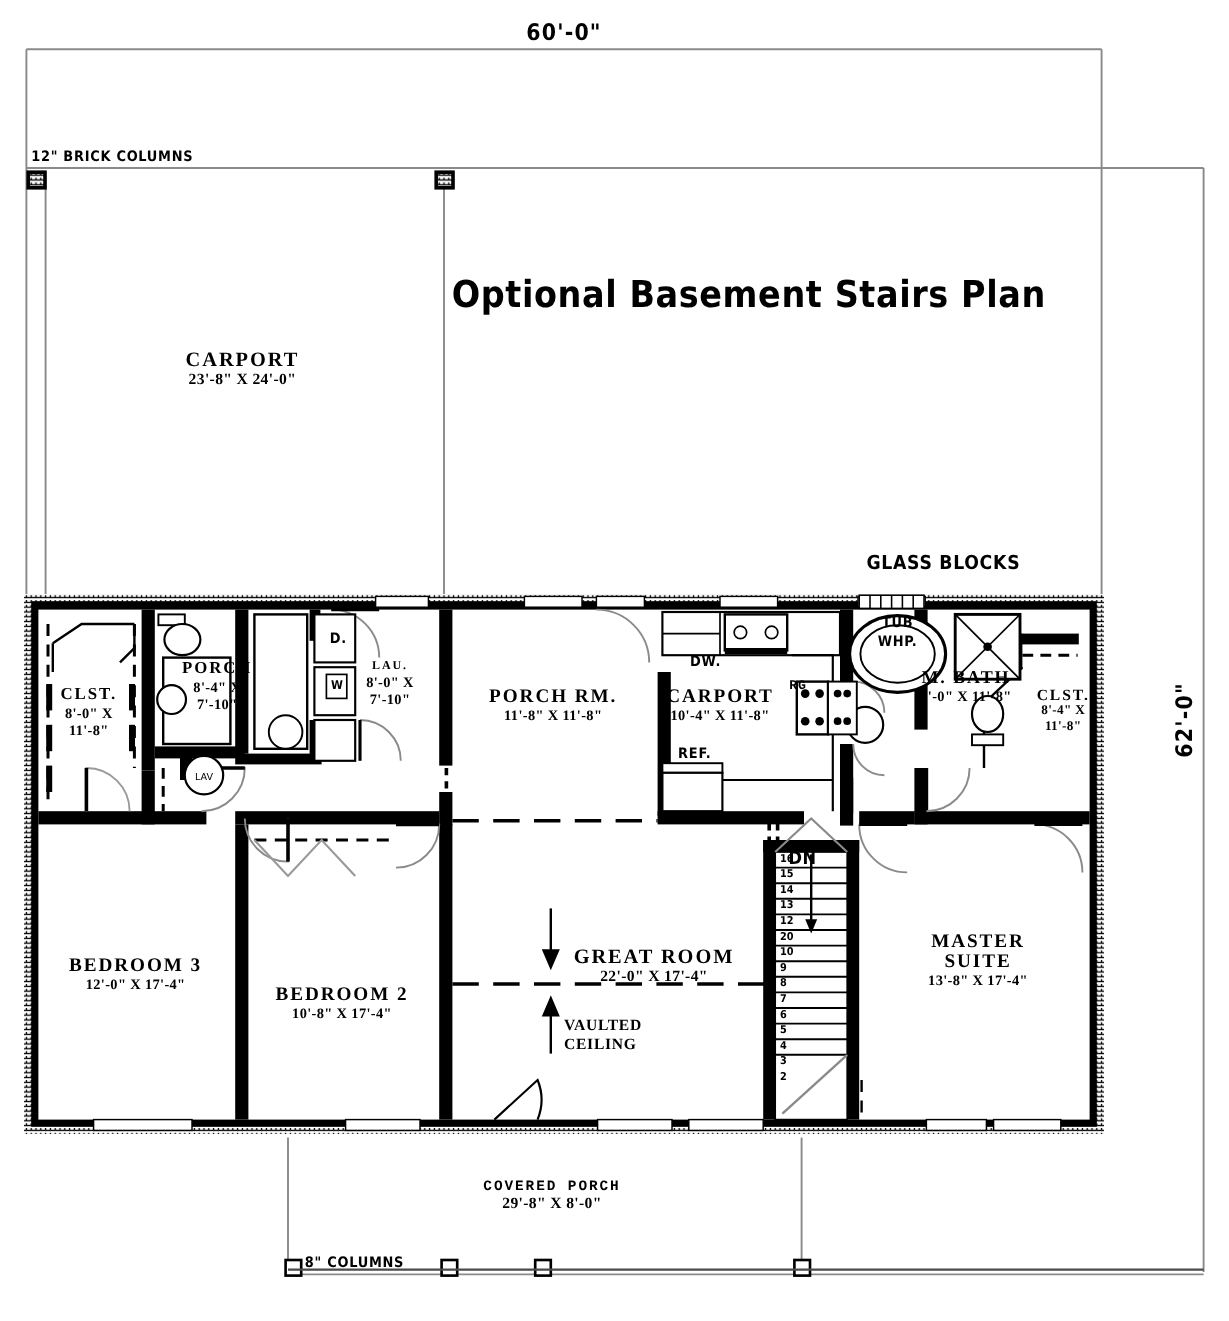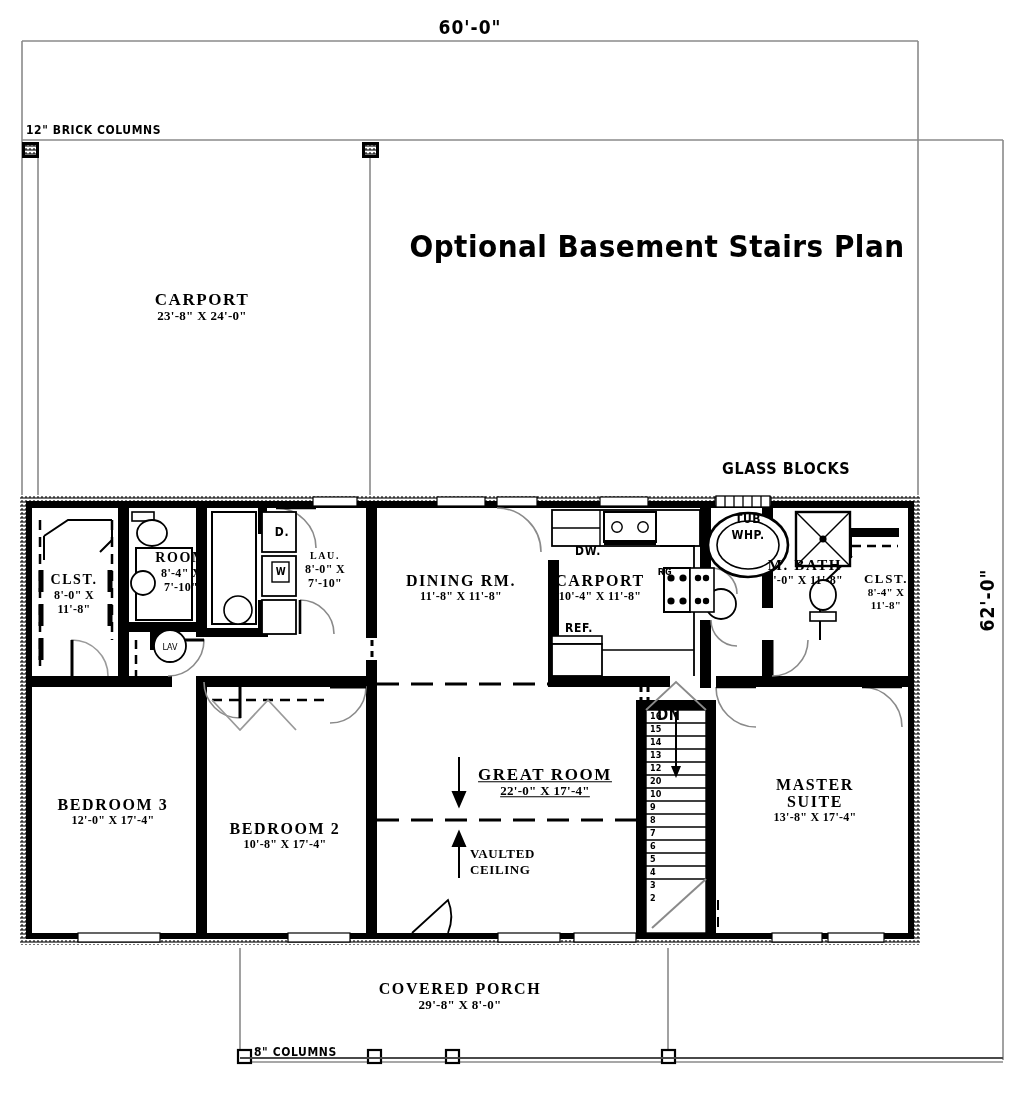--- a/index.html
+++ b/index.html
@@ -424,44 +424,44 @@
 
   <div class="lbl note" style="left:722px; top:461px; font-size:16px; text-align:left;">
     <span>GLASS BLOCKS</span>
   </div>
 
   <div class="lbl note" style="left:470px; top:846px; font-size:13px; text-align:left; line-height:1.25;font-family:Liberation Serif, serif;">
     <div>VAULTED</div>
     <div>CEILING</div>
   </div>
 
-  <div class="lbl title ctr" style="left:657px; top:246px;">Optional Basement Stairs Plan</div>
+  <div class="lbl title ctr" style="left:624px; top:246px;">Optional Basement Stairs Plan</div>
 
   <div class="lbl ctr" style="left:202px; top:307px;">
     <div class="room-name" style="font-size:17px;">CARPORT</div>
     <div class="room-dim" style="font-size:13px;">23'-8" X 24'-0"</div>
   </div>
 
   <div class="lbl ctr" style="left:74px; top:594px;">
     <div class="room-name" style="font-size:14px;">CLST.</div>
     <div class="room-dim" style="font-size:12px; line-height:1.18;">8'-0" X<br>11'-8"</div>
   </div>
 
   <div class="lbl ctr" style="left:181px; top:572px;">
-    <div class="room-name" style="font-size:14px;">ROOM</div>
+    <div class="room-name" style="font-size:14px;">PORCH</div>
     <div class="room-dim" style="font-size:12px; line-height:1.18;">8'-4" X<br>7'-10"</div>
   </div>
 
   <div class="lbl ctr" style="left:325px; top:570px;">
     <div class="room-name" style="font-size:10px;">LAU.</div>
     <div class="room-dim" style="font-size:12px; line-height:1.18;">8'-0" X<br>7'-10"</div>
   </div>
 
   <div class="lbl ctr" style="left:461px; top:588px;">
-    <div class="room-name" style="font-size:16px;">DINING RM.</div>
+    <div class="room-name" style="font-size:16px;">PORCH RM.</div>
     <div class="room-dim" style="font-size:12px;">11'-8" X 11'-8"</div>
   </div>
 
   <div class="lbl ctr" style="left:600px; top:588px;">
     <div class="room-name" style="font-size:16px;">CARPORT</div>
     <div class="room-dim" style="font-size:12px;">10'-4" X 11'-8"</div>
   </div>
 
   <div class="lbl ctr" style="left:805px; top:572px;">
     <div class="room-name" style="font-size:15px;">M. BATH</div>
@@ -476,33 +476,33 @@
   <div class="lbl ctr" style="left:113px; top:812px;">
     <div class="room-name" style="font-size:16px;">BEDROOM 3</div>
     <div class="room-dim" style="font-size:12px;">12'-0" X 17'-4"</div>
   </div>
 
   <div class="lbl ctr" style="left:285px; top:836px;">
     <div class="room-name" style="font-size:16px;">BEDROOM 2</div>
     <div class="room-dim" style="font-size:12px;">10'-8" X 17'-4"</div>
   </div>
 
-  <div class="lbl ctr" style="left:545px; top:782px;text-decoration:underline;">
+  <div class="lbl ctr" style="left:545px; top:804px;">
     <div class="room-name" style="font-size:17px;">GREAT ROOM</div>
     <div class="room-dim" style="font-size:13px;">22'-0" X 17'-4"</div>
   </div>
 
   <div class="lbl ctr" style="left:815px; top:800px;">
     <div class="room-name" style="font-size:16px;">MASTER</div>
     <div class="room-name" style="font-size:16px;">SUITE</div>
     <div class="room-dim" style="font-size:12px;">13'-8" X 17'-4"</div>
   </div>
 
   <div class="lbl ctr" style="left:460px; top:996px;">
-    <div class="room-name" style="font-size:16px;">COVERED PORCH</div>
+    <div class="room-name" style="font-size:12px;font-family:Liberation Mono, monospace;">COVERED PORCH</div>
     <div class="room-dim" style="font-size:13px;">29'-8" X 8'-0"</div>
   </div>
 
   <div class="lbl note ctr" style="left:282px; top:532px; font-size:12px;">D.</div>
 
   <div class="lbl note ctr" style="left:281px; top:572px; font-size:10px;">W</div>
 
   <div class="lbl note ctr" style="left:588px; top:551px; font-size:12px;">DW.</div>
 
   <div class="lbl note ctr" style="left:579px; top:628px; font-size:12px;">REF.</div>

